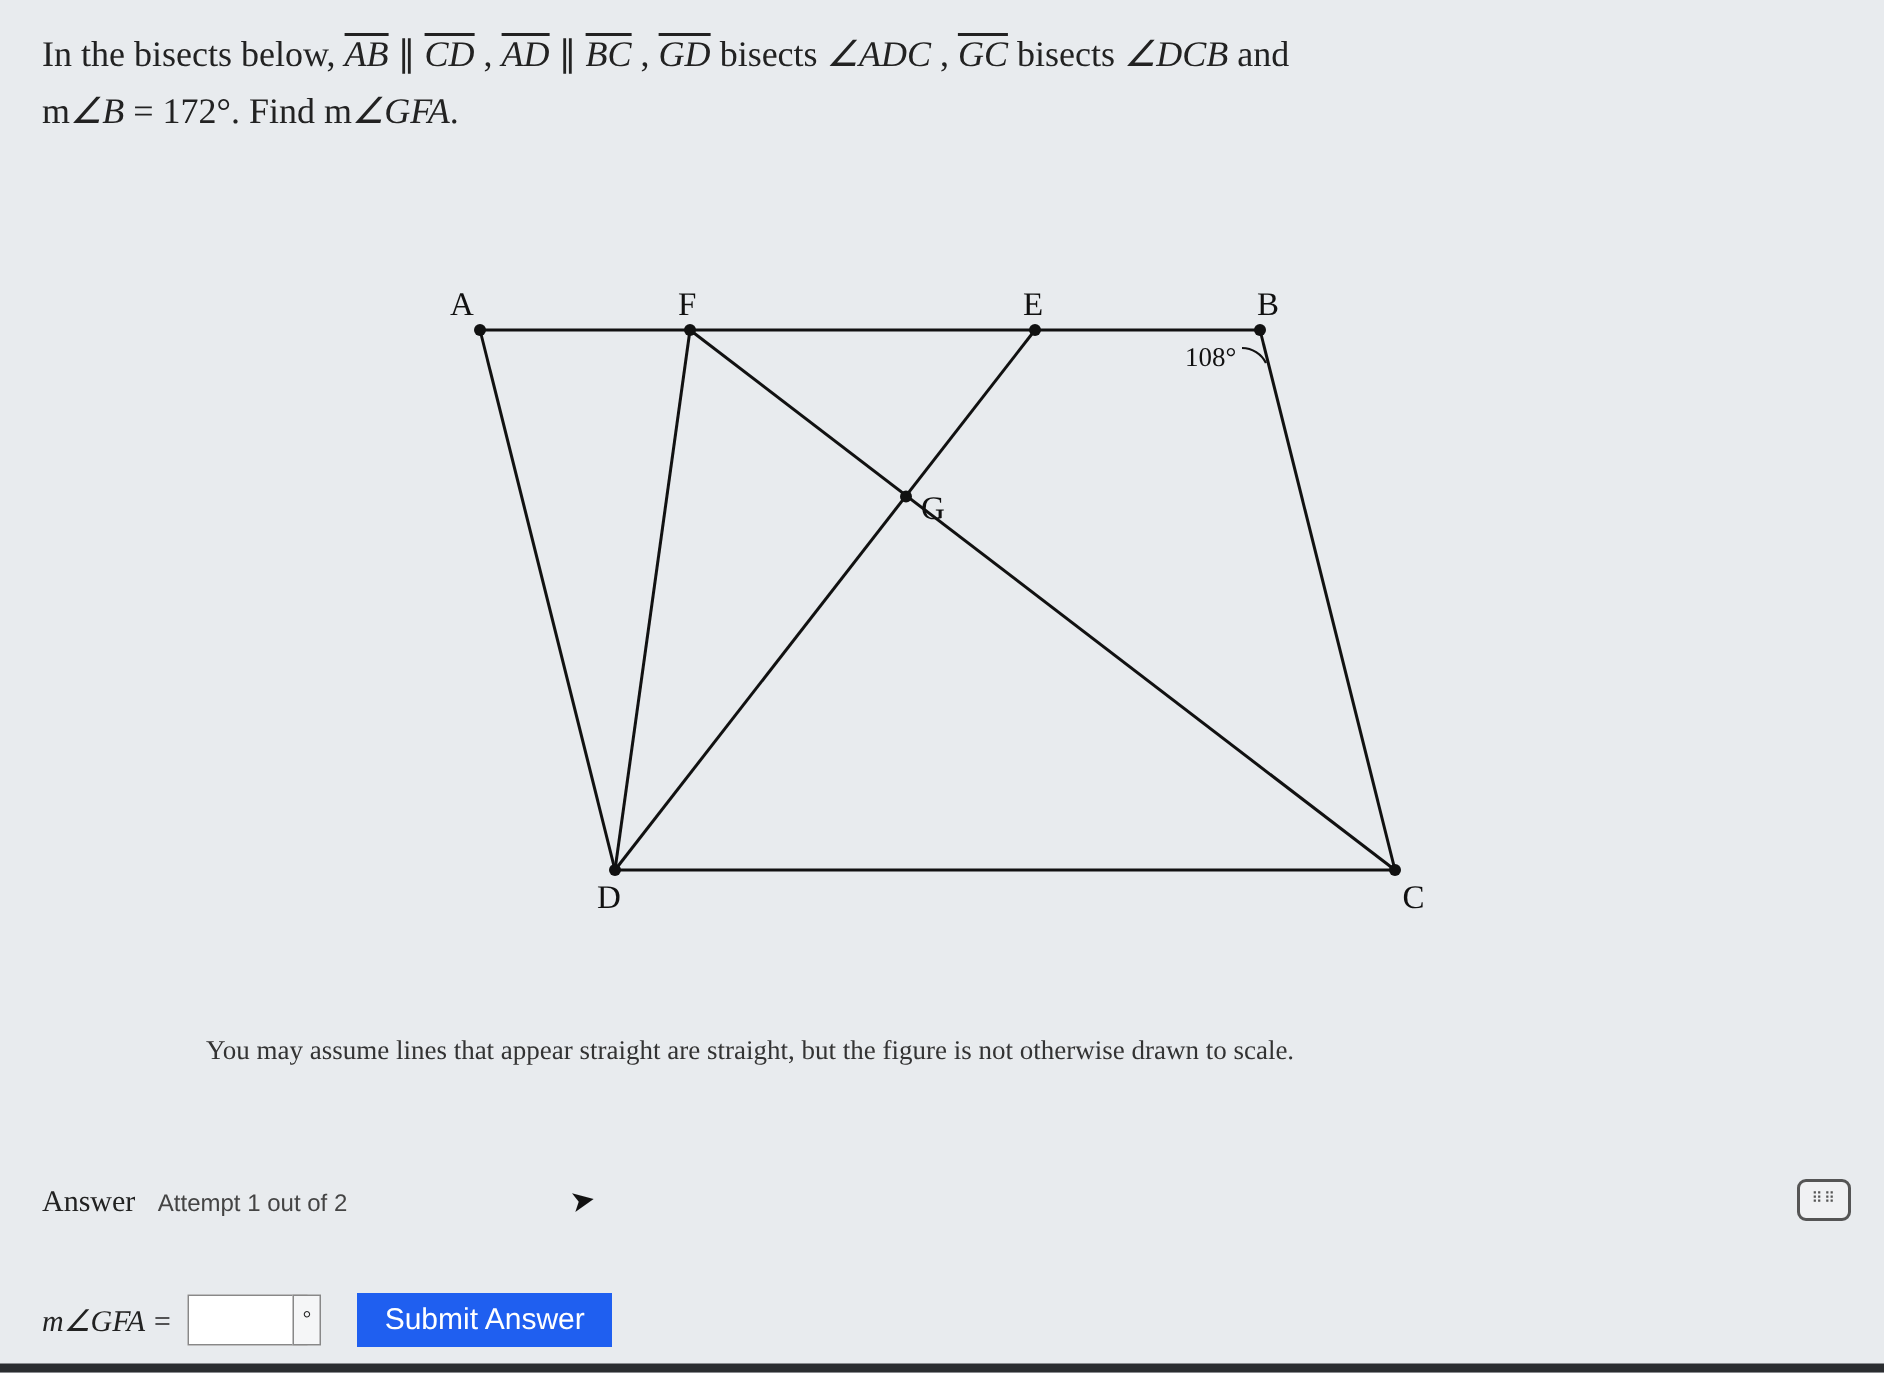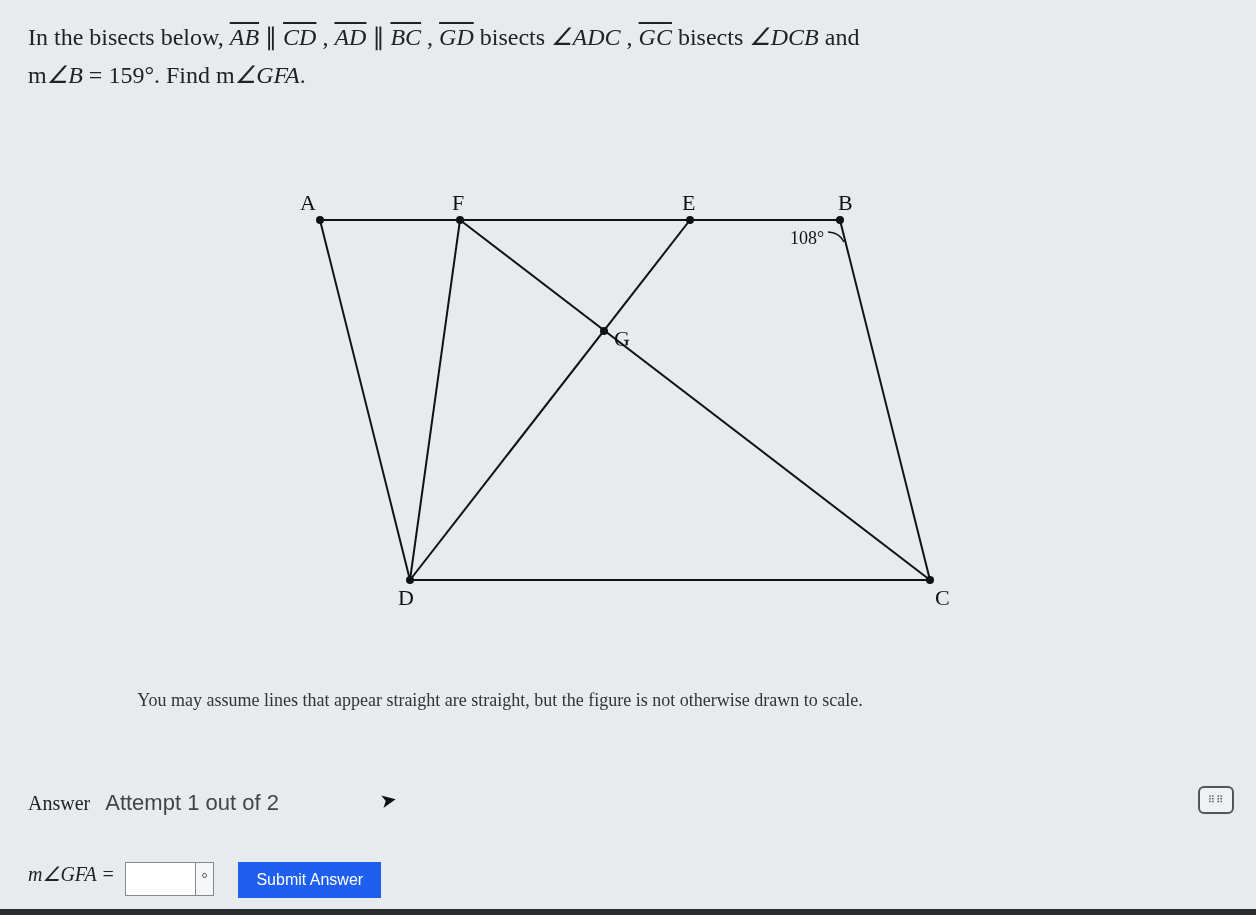--- a/index.html
+++ b/index.html
@@ -37,26 +37,27 @@
     font-size: 18px;
     color: #333;
   }
   .answer-row {
     position: absolute;
     top: 790px;
     left: 28px;
     font-size: 20px;
   }
   .answer-label { font-weight: normal; }
-  .attempt { font-family: Arial, sans-serif; font-size: 22px; color: #444; margin-left: 10px; }
+  .attempt { font-family: Arial, sans-serif; font-size: 16px; color: #444; margin-left: 10px; }
   .input-row {
     position: absolute;
     top: 862px;
     left: 28px;
     display: flex;
+    align-items: center;
     gap: 10px;
     font-size: 20px;
   }
   .angle-input {
     width: 80px;
     height: 34px;
     font-size: 18px;
     padding: 2px 6px;
     border: 1px solid #888;
     background: #fff;
@@ -71,21 +72,21 @@
     margin-left:-10px;
     font-size:14px;
     vertical-align: top;
   }
   .submit-btn {
     background: #1f5ff0;
     color: #fff;
     border: none;
     height: 36px;
     padding: 0 18px;
-    font-size: 16px;
+    font-size: 20px;
     font-family: Arial, sans-serif;
     cursor: pointer;
     margin-left: 14px;
   }
   .keyboard-icon {
     position: absolute;
     right: 22px;
     top: 786px;
     width: 36px;
     height: 28px;
@@ -131,21 +132,21 @@
   <span>,  </span>
   <span class="overline">GD</span>
   <span> bisects </span>
   <span class="ital">∠ADC</span>
   <span>,  </span>
   <span class="overline">GC</span>
   <span> bisects </span>
   <span class="ital">∠DCB</span>
   <span> and</span>
   <br>
-  <span>m</span><span class="ital">∠B</span><span> = 159°. Find m</span><span class="ital">∠GFA</span><span>.</span>
+  <span>m</span><span class="ital">∠B</span><span> = 172°. Find m</span><span class="ital">∠GFA</span><span>.</span>
 </div>
 
 <div class="diagram-area">
   <svg width="1256" height="500" viewBox="0 0 1256 500">
 
     <g stroke="#111" stroke-width="2" fill="none">
       <line x1="320" y1="60" x2="840" y2="60"></line>
       <line x1="840" y1="60" x2="930" y2="420"></line>
       <line x1="930" y1="420" x2="410" y2="420"></line>
       <line x1="410" y1="420" x2="320" y2="60"></line>

